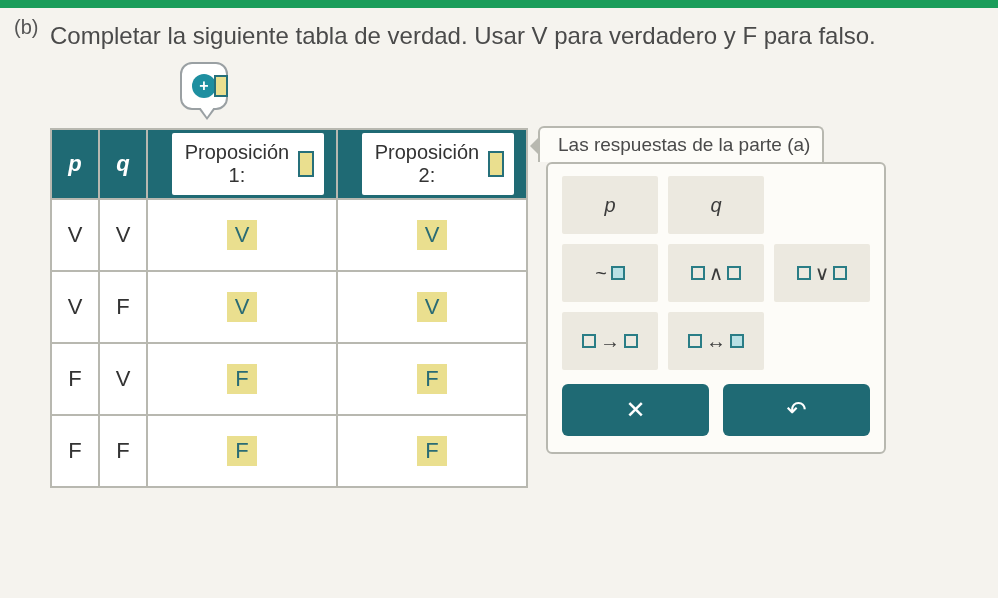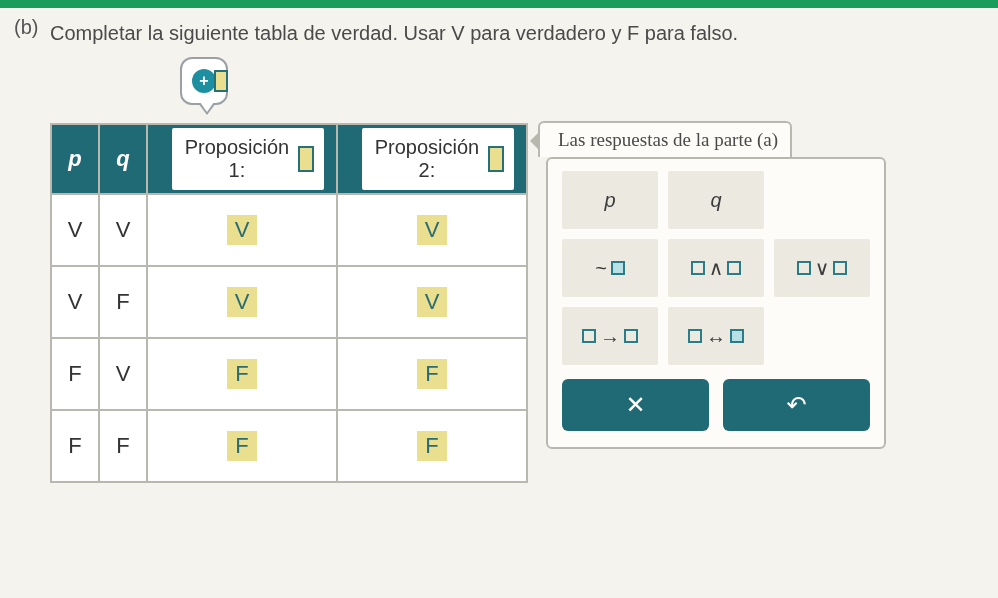--- a/index.html
+++ b/index.html
@@ -23,21 +23,21 @@
     color: #444;
   }
   .question-label {
     position: absolute;
     left: 14px;
     top: 16px;
     font-size: 20px;
     color: #555;
   }
   .question-text {
-    font-size: 20px;
+    font-size: 24px;
     line-height: 1.35;
     color: #4a4a4a;
     margin-bottom: 10px;
   }
   .add-col-bubble {
     position: relative;
     width: 48px;
     height: 48px;
     border: 2px solid #9aa0a3;
     border-radius: 12px;
@@ -168,21 +168,20 @@
     margin-top: -2px;
     margin-left: -8px;
     display: inline-block;
     background: #fdfcf8;
     border: 2px solid #b8b8b0;
     border-bottom: none;
     border-radius: 6px 6px 0 0;
     padding: 6px 12px 6px 18px;
     font-size: 19px;
     color: #4a4a4a;
-    font-family: Liberation Serif, serif;
   }
   .panel-tab::before{
     content:"";
     position:absolute;
     left:-10px; top:8px;
     width:0;height:0;
     border-top:10px solid transparent;
     border-bottom:10px solid transparent;
     border-right:10px solid #b8b8b0;
   }

